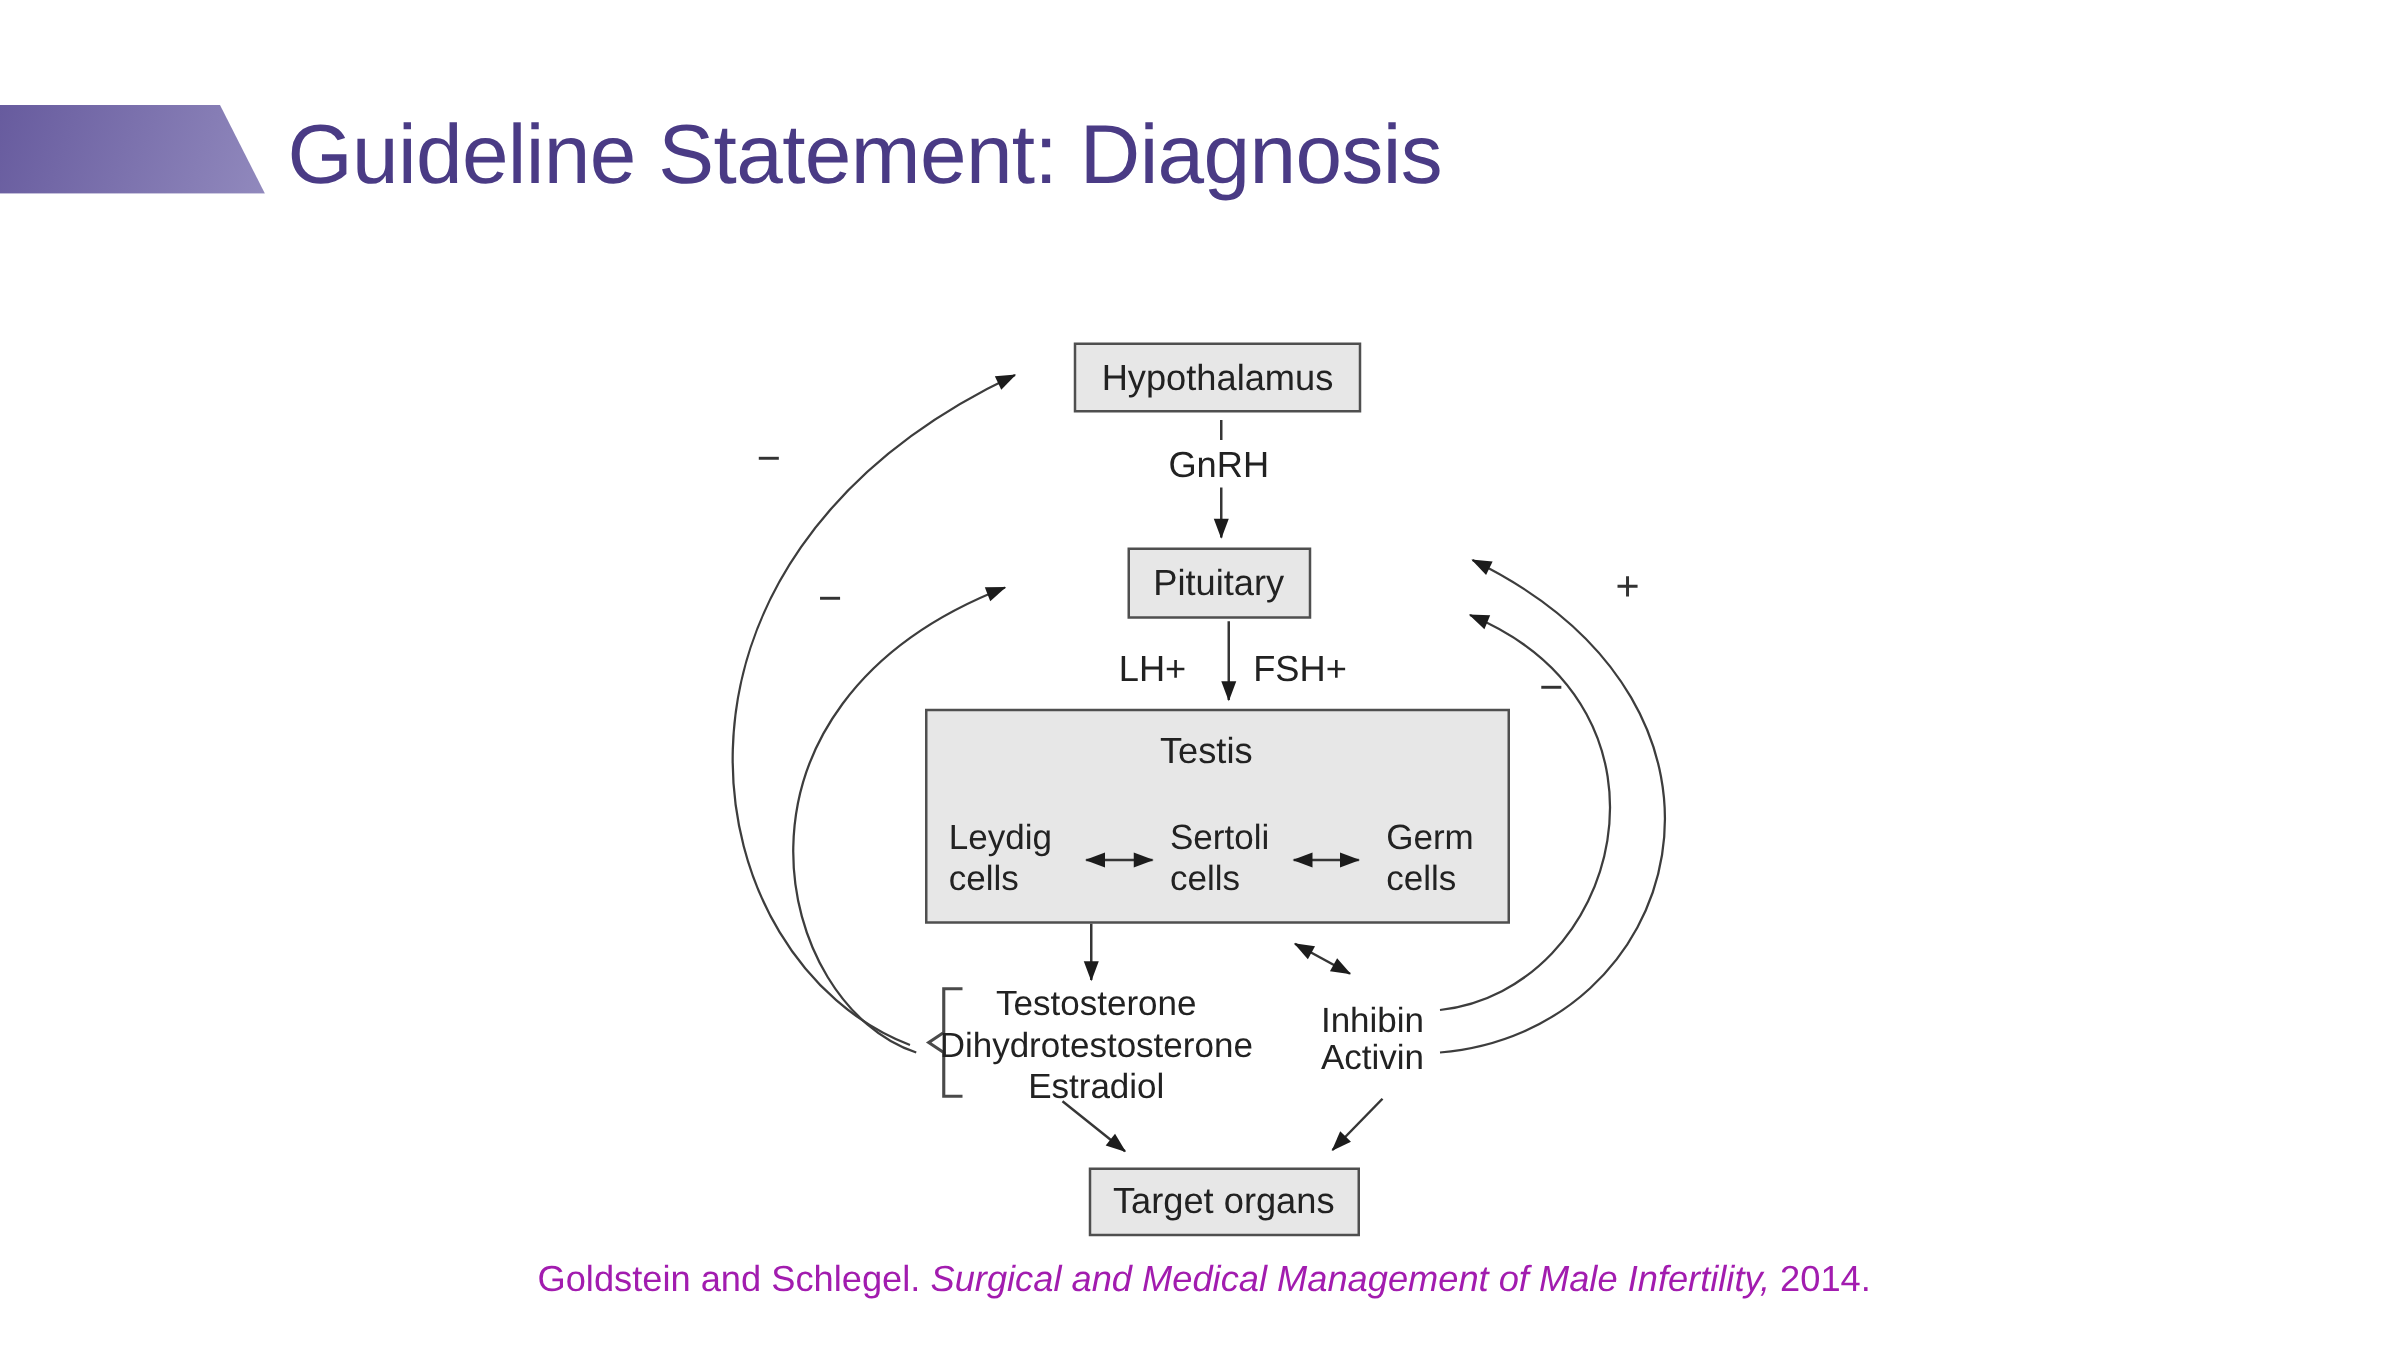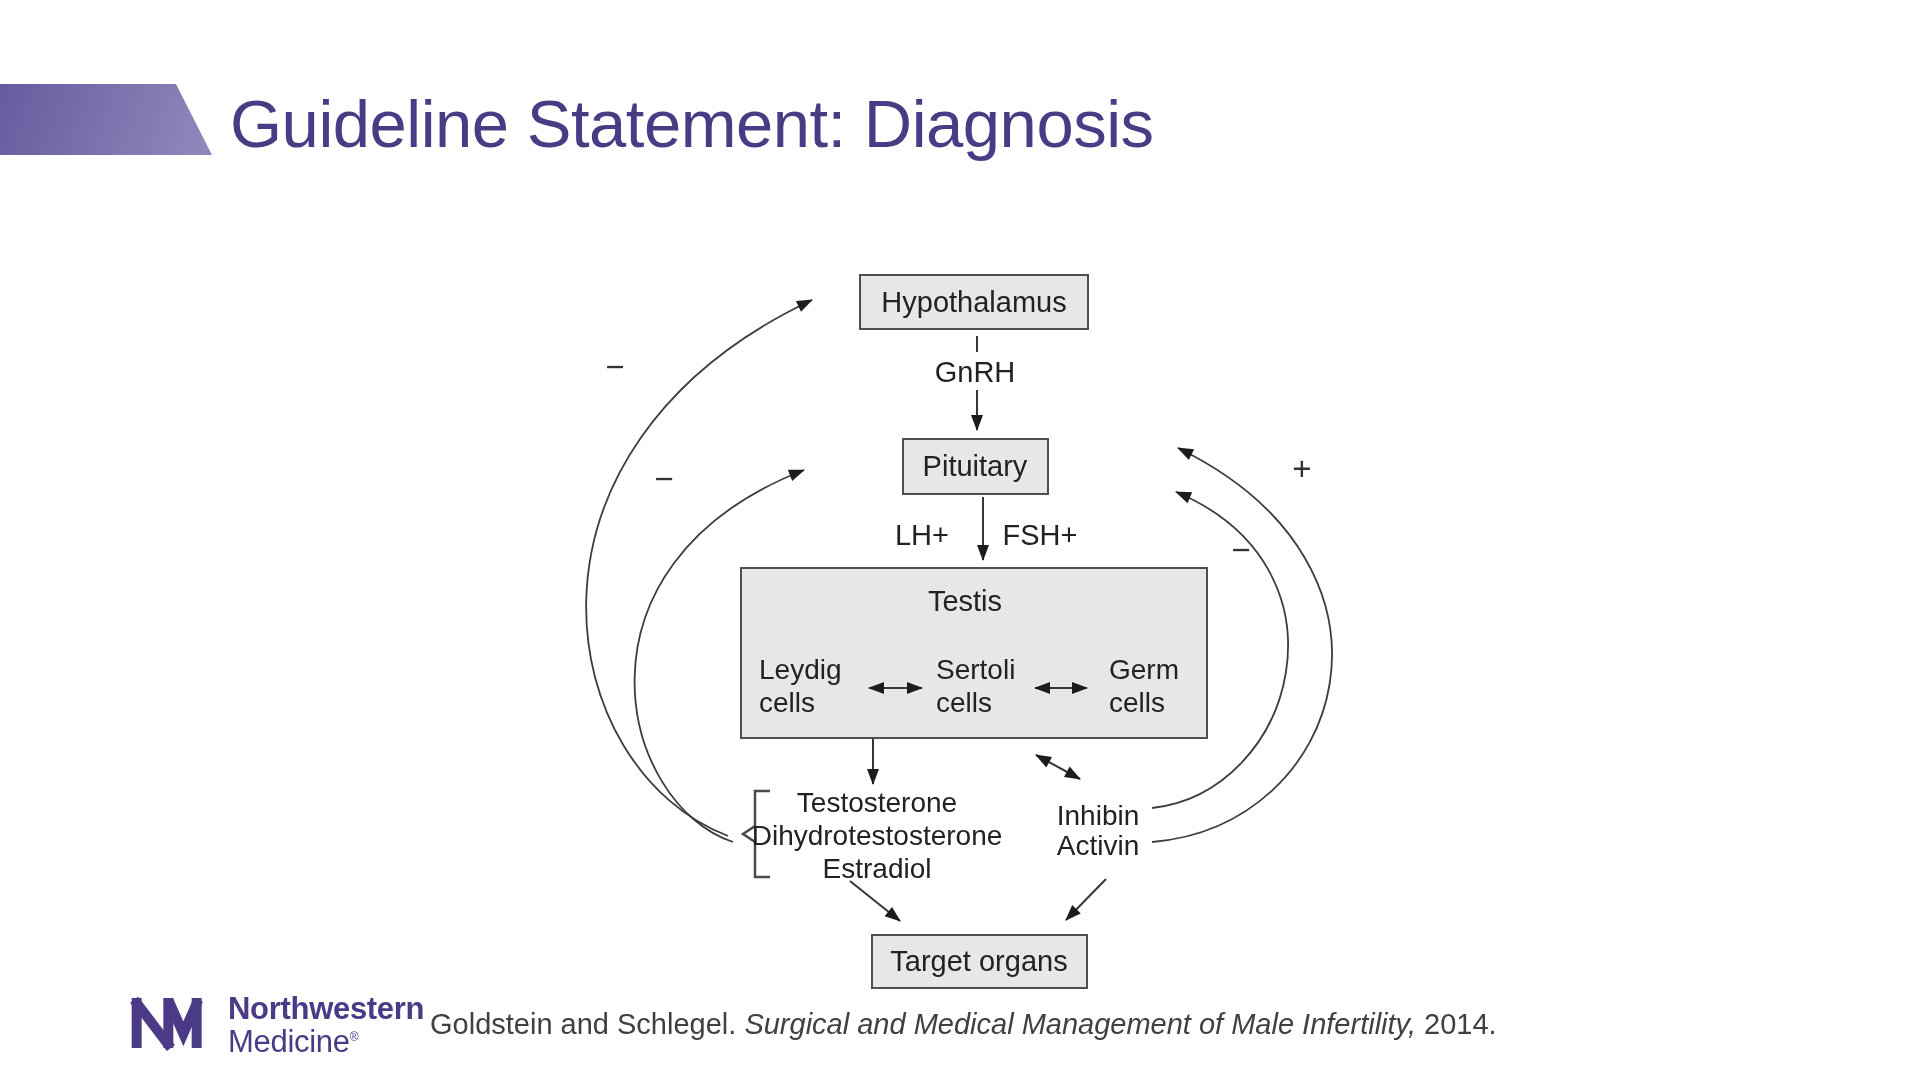--- a/index.html
+++ b/index.html
@@ -23,21 +23,21 @@
   .darc{stroke:#3d3d3d;stroke-width:1.8px;fill:none;}
 
   
   .logo{position:absolute;left:130px;top:993px;display:flex;align-items:flex-start;}
   .logo-mark{width:80px;height:60px;margin-right:18px;}
   .logo-text{line-height:1;}
   .logo-line1{font-size:31px;font-weight:bold;color:#4b3b87;letter-spacing:-0.3px;}
   .logo-line2{font-size:31px;color:#4b3b87;margin-top:2px;letter-spacing:-0.3px;}
   .logo-reg{font-size:12px;vertical-align:super;color:#4b3b87;}
   .citation{position:absolute;left:430px;top:1008px;width:1060px;text-align:center;
-    font-size:29px;color:#404040;white-space:nowrap;}
+    font-size:29px;color:#a21caf;white-space:nowrap;}
   .citation .it{font-style:italic;}
 </style>
 </head>
 <body>
 
 <div class="slide">
 
   <div class="accent"></div>
   <div class="title">Guideline Statement: Diagnosis</div>
 
@@ -97,31 +97,16 @@
     <text class="dcell" x="1098" y="818" text-anchor="middle" dominant-baseline="middle">Inhibin</text>
     <text class="dcell" x="1098" y="848" text-anchor="middle" dominant-baseline="middle">Activin</text>
 
     <line class="dline" x1="850" y1="881" x2="900" y2="921" marker-end="url(#ah)"></line>
     <line class="dline" x1="1106" y1="879" x2="1066" y2="920" marker-end="url(#ah)"></line>
 
     <rect class="dbox" x="872" y="935" width="215" height="53"></rect>
     <text class="dtext" x="979" y="963" text-anchor="middle" dominant-baseline="middle">Target organs</text>
   </svg>
 
-  <div class="logo">
-    <svg class="logo-mark" viewBox="0 0 96 62">
-      <g stroke="#4b3b87" stroke-width="12" fill="none">
-        <line x1="8" y1="1" x2="8" y2="61"></line>
-        <line x1="5" y1="3" x2="49" y2="61"></line>
-        <line x1="46" y1="1" x2="46" y2="61"></line>
-        <path d="M46,3 L64,44 L82,3"></path>
-        <line x1="80" y1="1" x2="80" y2="61"></line>
-      </g>
-    </svg>
-    <div class="logo-text">
-      <div class="logo-line1">Northwestern</div>
-      <div class="logo-line2"><span>Medicine</span><span class="logo-reg">®</span></div>
-    </div>
-  </div>
 
   <div class="citation"><span>Goldstein and Schlegel. </span><span class="it">Surgical and Medical Management of Male Infertility,</span><span> 2014.</span></div>
 
 </div>
 
 </body></html>

